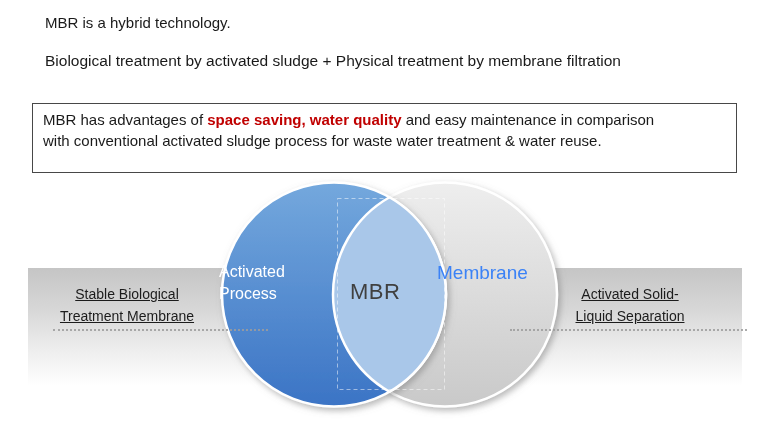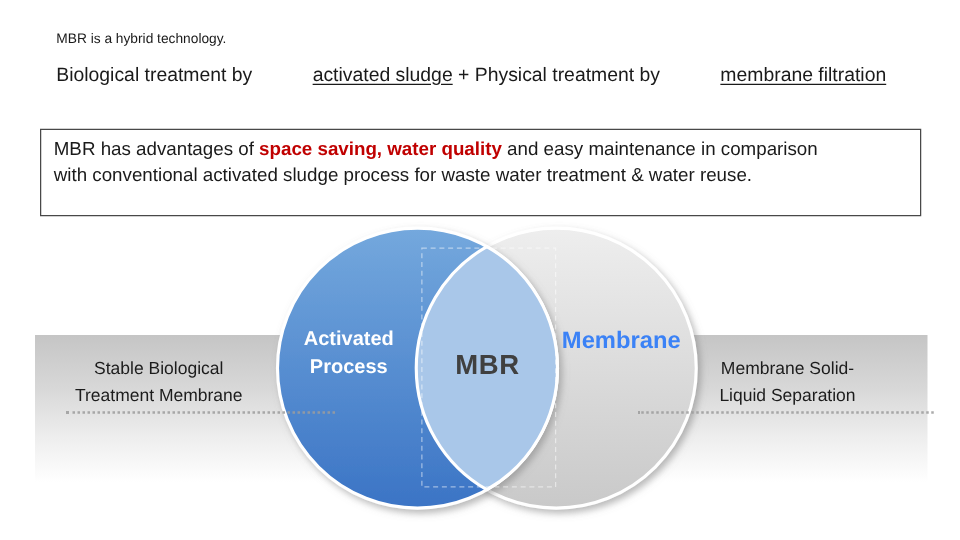--- a/index.html
+++ b/index.html
@@ -3,55 +3,55 @@
 <meta charset="utf-8">
 <style>
   html,body { margin:0; padding:0; background:#ffffff; }
   .slide {
     position:relative; width:768px; height:432px; background:#ffffff;
     overflow:hidden; font-family:"Liberation Sans","DejaVu Sans",sans-serif;
     color:#1a1a1a;
   }
 
   
-  .header-line1 { position:absolute; left:45px; top:25px; font-size:11px; }
+  .header-line1 { position:absolute; left:45px; top:14px; font-size:15px; }
   .header-line2 { position:absolute; left:45px; top:52px; font-size:15.5px; white-space:nowrap; }
-  .header-line2 .u { text-decoration:underline; text-underline-offset:2px;margin-left:44px; }
+  .header-line2 .u { text-underline-offset:2px; }
   .micro-note   { position:absolute; left:225px; top:73px; font-size:13.5px; }
 
   
   .adv-box {
     position:absolute; left:32px; top:103px; width:683px; height:58px;
     border:1px solid #484848; padding:5px 10px;
     font-size:15px; line-height:21px; background:#ffffff;
   }
   .adv-box .inner { width:628px; }
   .adv-box .red { color:#c00000;font-weight:bold; }
 
   
   .band {
     position:absolute; left:28px; top:268px; width:714px; height:118px; z-index:1;
     background:linear-gradient(180deg,#c5c5c5 0%,#d7d7d7 35%,#eeeeee 70%,#ffffff 100%);
   }
 
   
-  .caption { position:absolute; z-index:2; font-size:14px; line-height:22px; text-align:center; color:#1c1c1c; }
+  .caption { position:absolute; z-index:2; font-size:14px; line-height:22px; text-align:center; color:#1c1c1c;text-decoration:underline; }
   .caption.left  { left:37px;  top:283px; width:180px; }
   .caption.right { left:540px; top:283px; width:180px; }
 
   
   .dotted { position:absolute; top:329px; height:0; border-top:2px dotted #9d9d9d; opacity:.85; z-index:3; }
   .dotted.left  { left:53px;  width:215px; }
   .dotted.right { left:510px; width:237px; }
 
   
   svg.venn { position:absolute; left:0; top:0; z-index:2; }
 
   
-  .vlabel { position:absolute; z-index:4; text-align:center; font-weight:bold; }
+  .vlabel { position:absolute; z-index:4; text-align:left; font-weight:normal; }
   .vlabel.asp { left:219px; top:261px; width:120px; font-size:16px; line-height:22px; color:#ffffff; }
   .vlabel.mbr { left:350px; top:281px; width:80px;  font-size:22px; line-height:22px; color:#404040; letter-spacing:.5px; }
   .vlabel.mf  { left:437px; top:262px; width:120px; font-size:19px; line-height:22px; color:#3b82f6; }
 </style>
 </head>
 <body>
 
 <div class="slide">
 
   <div class="header-line1">MBR is a hybrid technology.</div>
@@ -67,21 +67,21 @@
     </div>
   </div>
 
   <div class="band"></div>
 
   <div class="caption left">
     <div>Stable Biological</div>
     <div>Treatment Membrane</div>
   </div>
   <div class="caption right">
-    <div>Membrane Solid-</div>
+    <div>Activated Solid-</div>
     <div>Liquid Separation</div>
   </div>
 
   <svg class="venn" width="768" height="432" viewBox="0 0 768 432">
     <defs>
       <linearGradient id="gBlue" x1="0" y1="0" x2="0" y2="1">
         <stop offset="0" stop-color="#74a8dd"></stop>
         <stop offset="1" stop-color="#3b74c5"></stop>
       </linearGradient>
       <linearGradient id="gGray" x1="0" y1="0" x2="0" y2="1">

